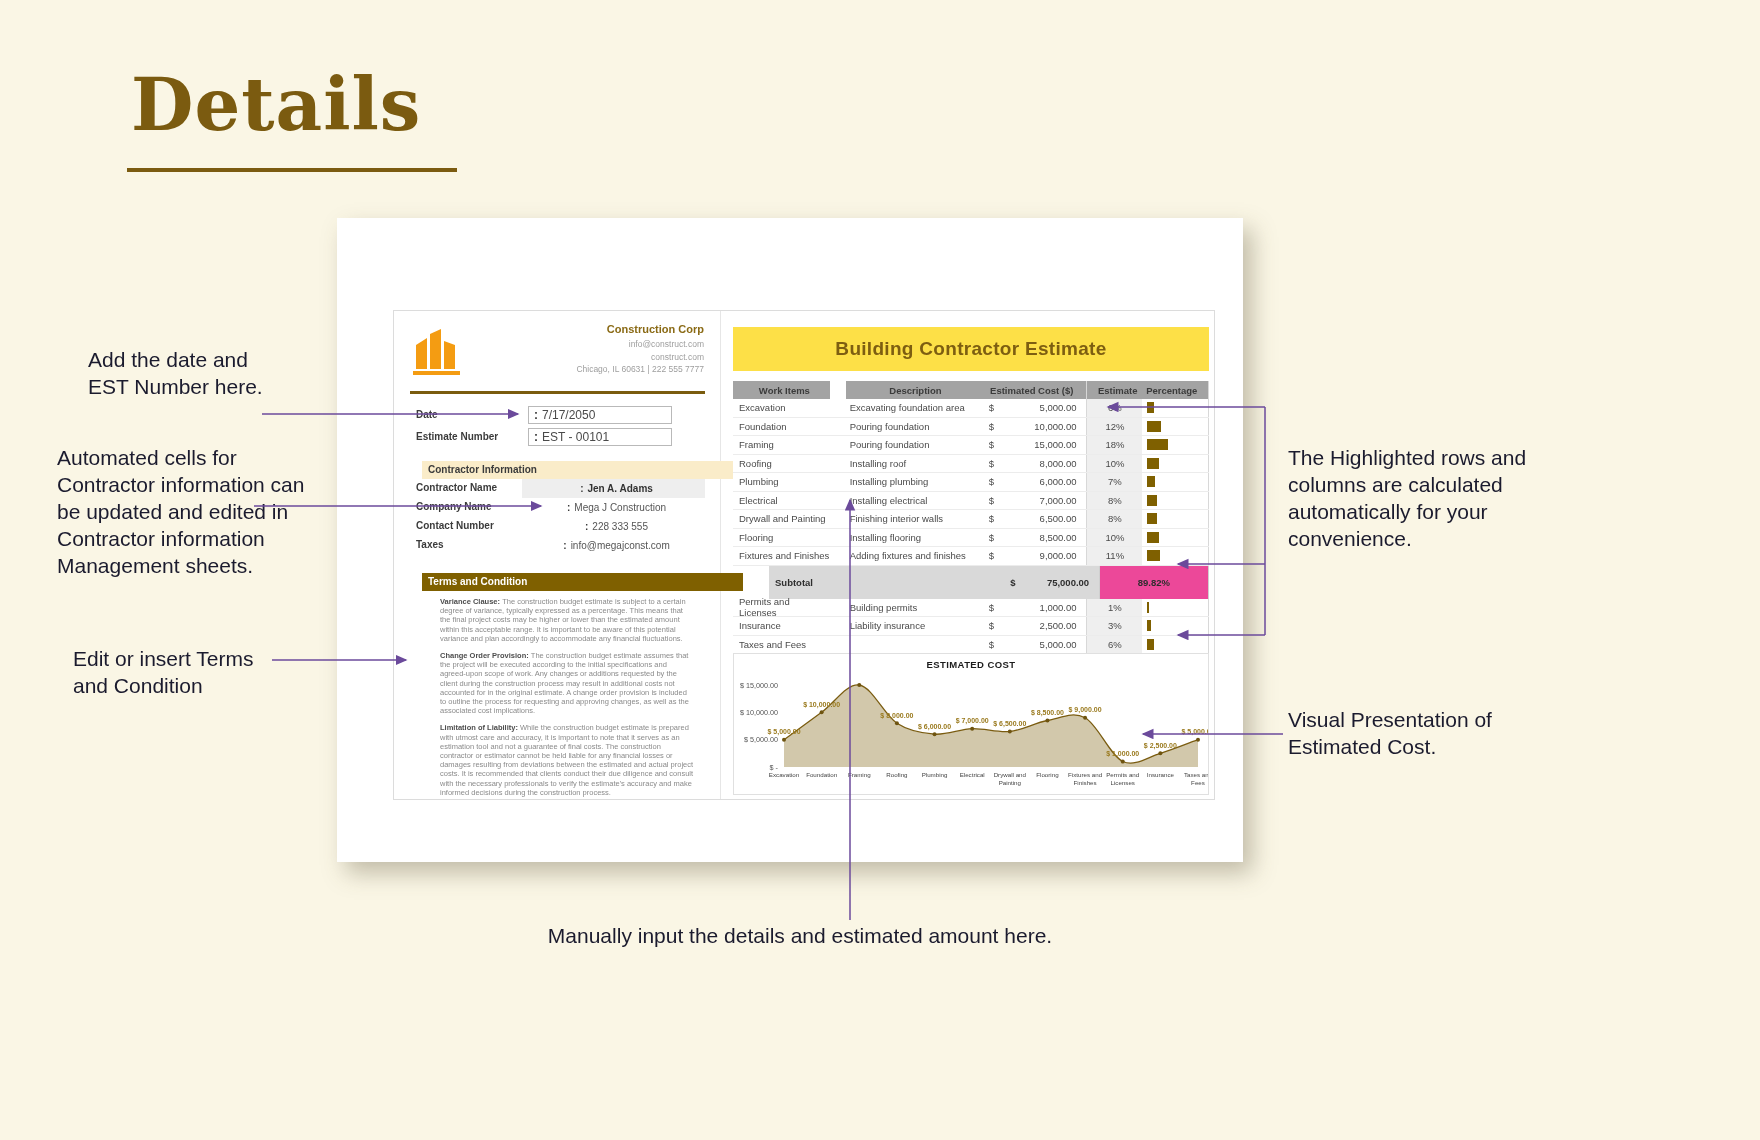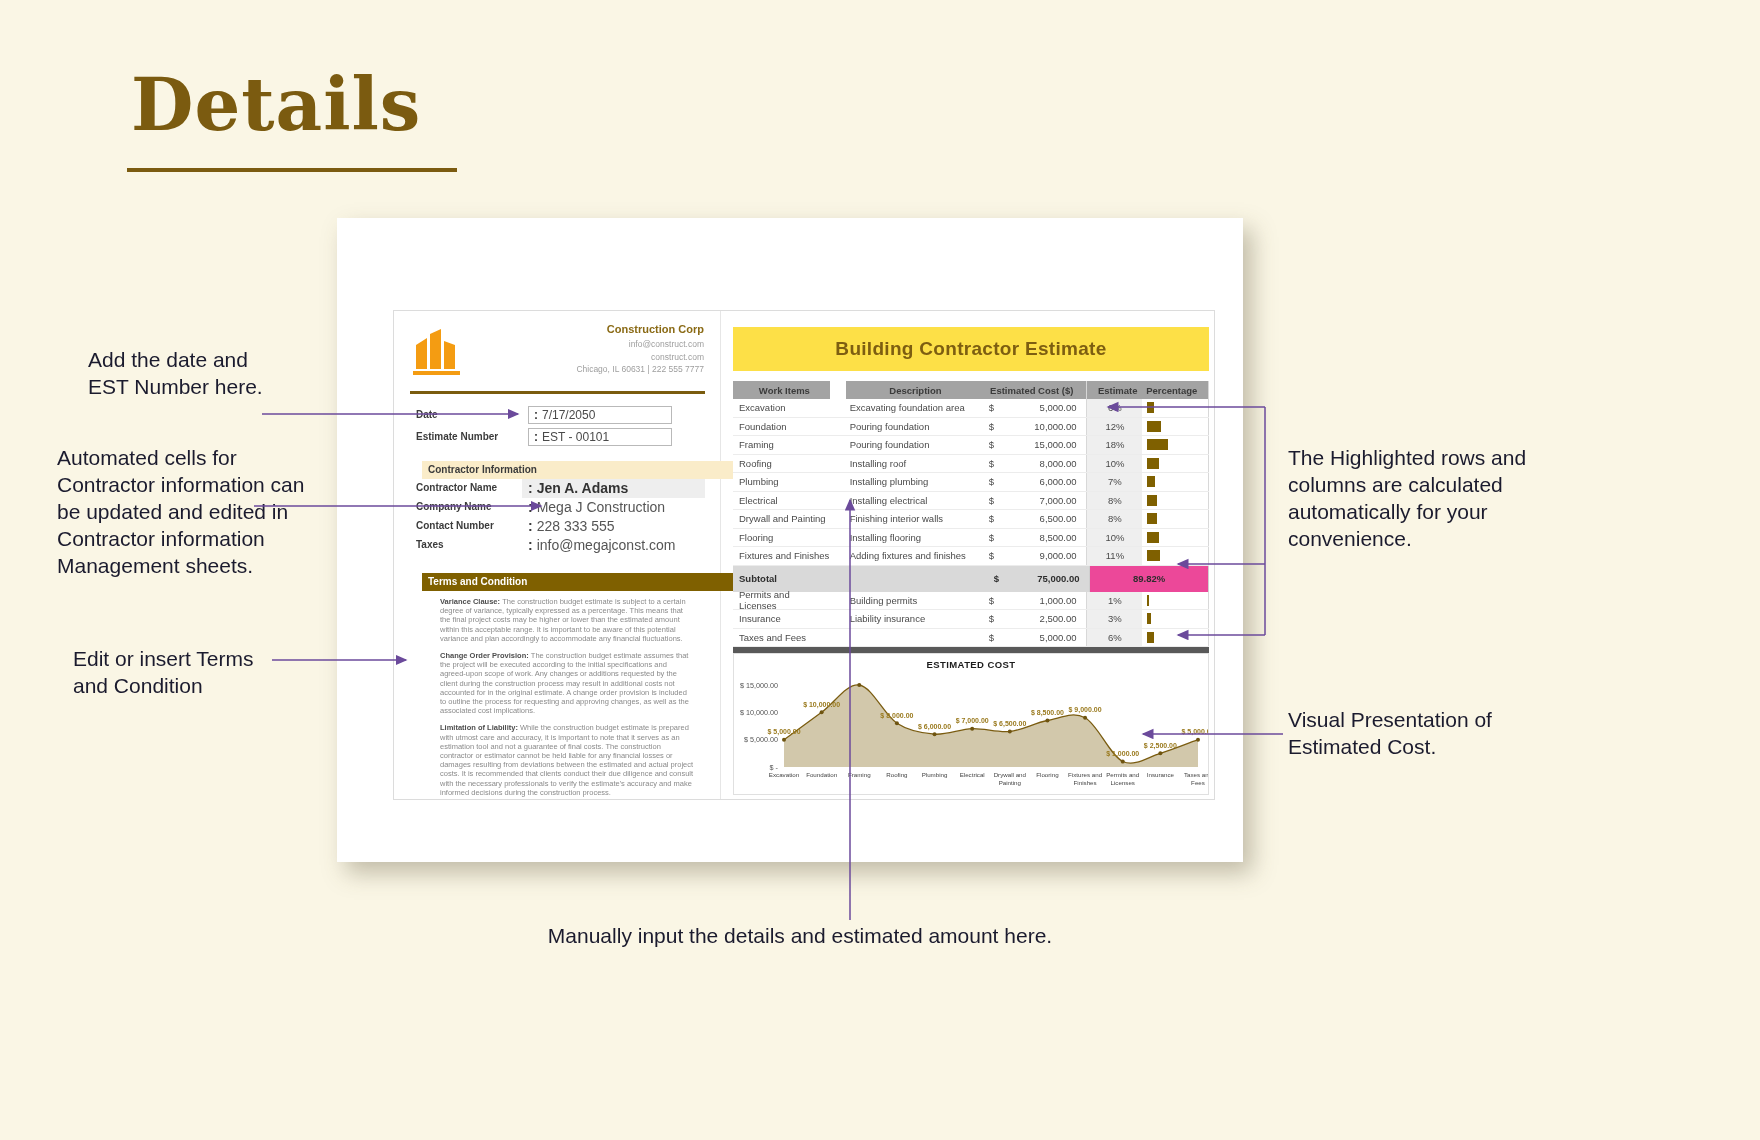--- a/index.html
+++ b/index.html
@@ -25,21 +25,21 @@
   .form-row{position:absolute;left:0;width:327px;height:19px;}
   .form-label{position:absolute;left:22px;top:3px;font-size:10px;font-weight:bold;color:#3b3b3b;}
   .form-box{position:absolute;left:134px;top:0;width:144px;height:18px;border:1px solid #b9b9b9;
             box-sizing:border-box;background:#fff;font-size:12px;color:#4a4a4a;line-height:16px;padding-left:5px;}
   .form-box b{color:#3b3b3b;margin-right:4px;}
   .sec-head{position:absolute;left:28px;width:321px;height:18px;font-size:10px;font-weight:bold;line-height:18px;padding-left:6px;box-sizing:border-box;}
   .sec-head.wheat{background:#faecc9;color:#3b3b3b;}
   .sec-head.dark{background:#7f6000;color:#ffffff;}
   .ci-row{position:absolute;left:16px;width:295px;height:19px;}
   .ci-label{position:absolute;left:6px;top:3px;font-size:10px;font-weight:bold;color:#3b3b3b;}
-  .ci-val{position:absolute;left:112px;top:0;right:0;bottom:0;font-size:14px;color:#555;line-height:19px;padding-left:6px;}
+  .ci-val{position:absolute;left:112px;top:0;right:0;bottom:0;font-size:10px;color:#555;line-height:19px;padding-left:6px;text-align:center;}
   .ci-val b{color:#3b3b3b;margin-right:4px;}
   .ci-val.hl{background:#eeeeee;font-weight:bold;color:#333;}
   .terms-body{position:absolute;left:46px;top:286px;width:254px;}
   .para{font-size:7.5px;line-height:9.2px;color:#8b8b8b;margin-bottom:8px;text-align:left;}
   .para b{color:#4d4d4d;}
   
   .rightcol{position:absolute;left:339px;top:0;width:476px;height:488px;}
   .est-title{position:absolute;left:0;top:16px;width:476px;height:44px;background:#fde047;
              font-size:19px;font-weight:bold;color:#7d5e11;text-align:center;line-height:44px;letter-spacing:.3px;}
   .table{position:absolute;left:0;top:70px;width:476px;}
@@ -51,21 +51,21 @@
   .c-dollar{width:28px;padding-left:8px;}
   .c-amt{width:77px;justify-content:flex-end;padding-right:6px;}
   .c-gap{width:4px;}
   .c-pct{width:58px;justify-content:center;background:#efefef;border-left:1px solid #d8d8d8;}
   .c-bar{width:69px;border-right:1px solid #d8d8d8;}
   .c-bar i{display:block;height:11px;background:#7f6000;margin-left:5px;}
   .trow.body{border-bottom:1px solid #ececec;background:#fff;}
   .trow.head .cell{background:#a3a3a3;}
   .trow.head .c-cost{width:105px;justify-content:center;}
   .trow.head .c-pcthead{width:127px;justify-content:center;border-left:1px solid #d8d8d8;border-right:1px solid #d8d8d8;word-spacing:6px;}
-  .trow.subtotal{background:#d9d9d9;font-weight:bold;color:#2e2e2e;height:26px;}
+  .trow.subtotal{background:#d9d9d9;font-weight:bold;color:#2e2e2e;height:33px;margin-left:36px;}
   .trow.subtotal .c-pct2{width:127px;justify-content:center;background:#ec4899;border-left:1px solid #cfcfcf;border-right:1px solid #cfcfcf;}
   .trow.total{background:#595959;font-weight:bold;color:#ffffff;height:18.5px;}
   .trow.total .c-pct2{width:127px;justify-content:center;}
   .c-lab{width:268px;padding-left:6px;}
   
   .chartbox{position:absolute;left:0;top:342px;width:476px;height:142px;border:1px solid #e0e0e0;box-sizing:border-box;background:#fff;}
   .chart-title{position:absolute;left:0;top:5px;width:100%;text-align:center;font-size:9.5px;font-weight:bold;color:#1c1c1c;letter-spacing:.4px;}
   .chart-svg{position:absolute;left:0;top:19px;}
   
   .note{position:absolute;font-size:21px;line-height:27px;color:#1b1b2e;}

